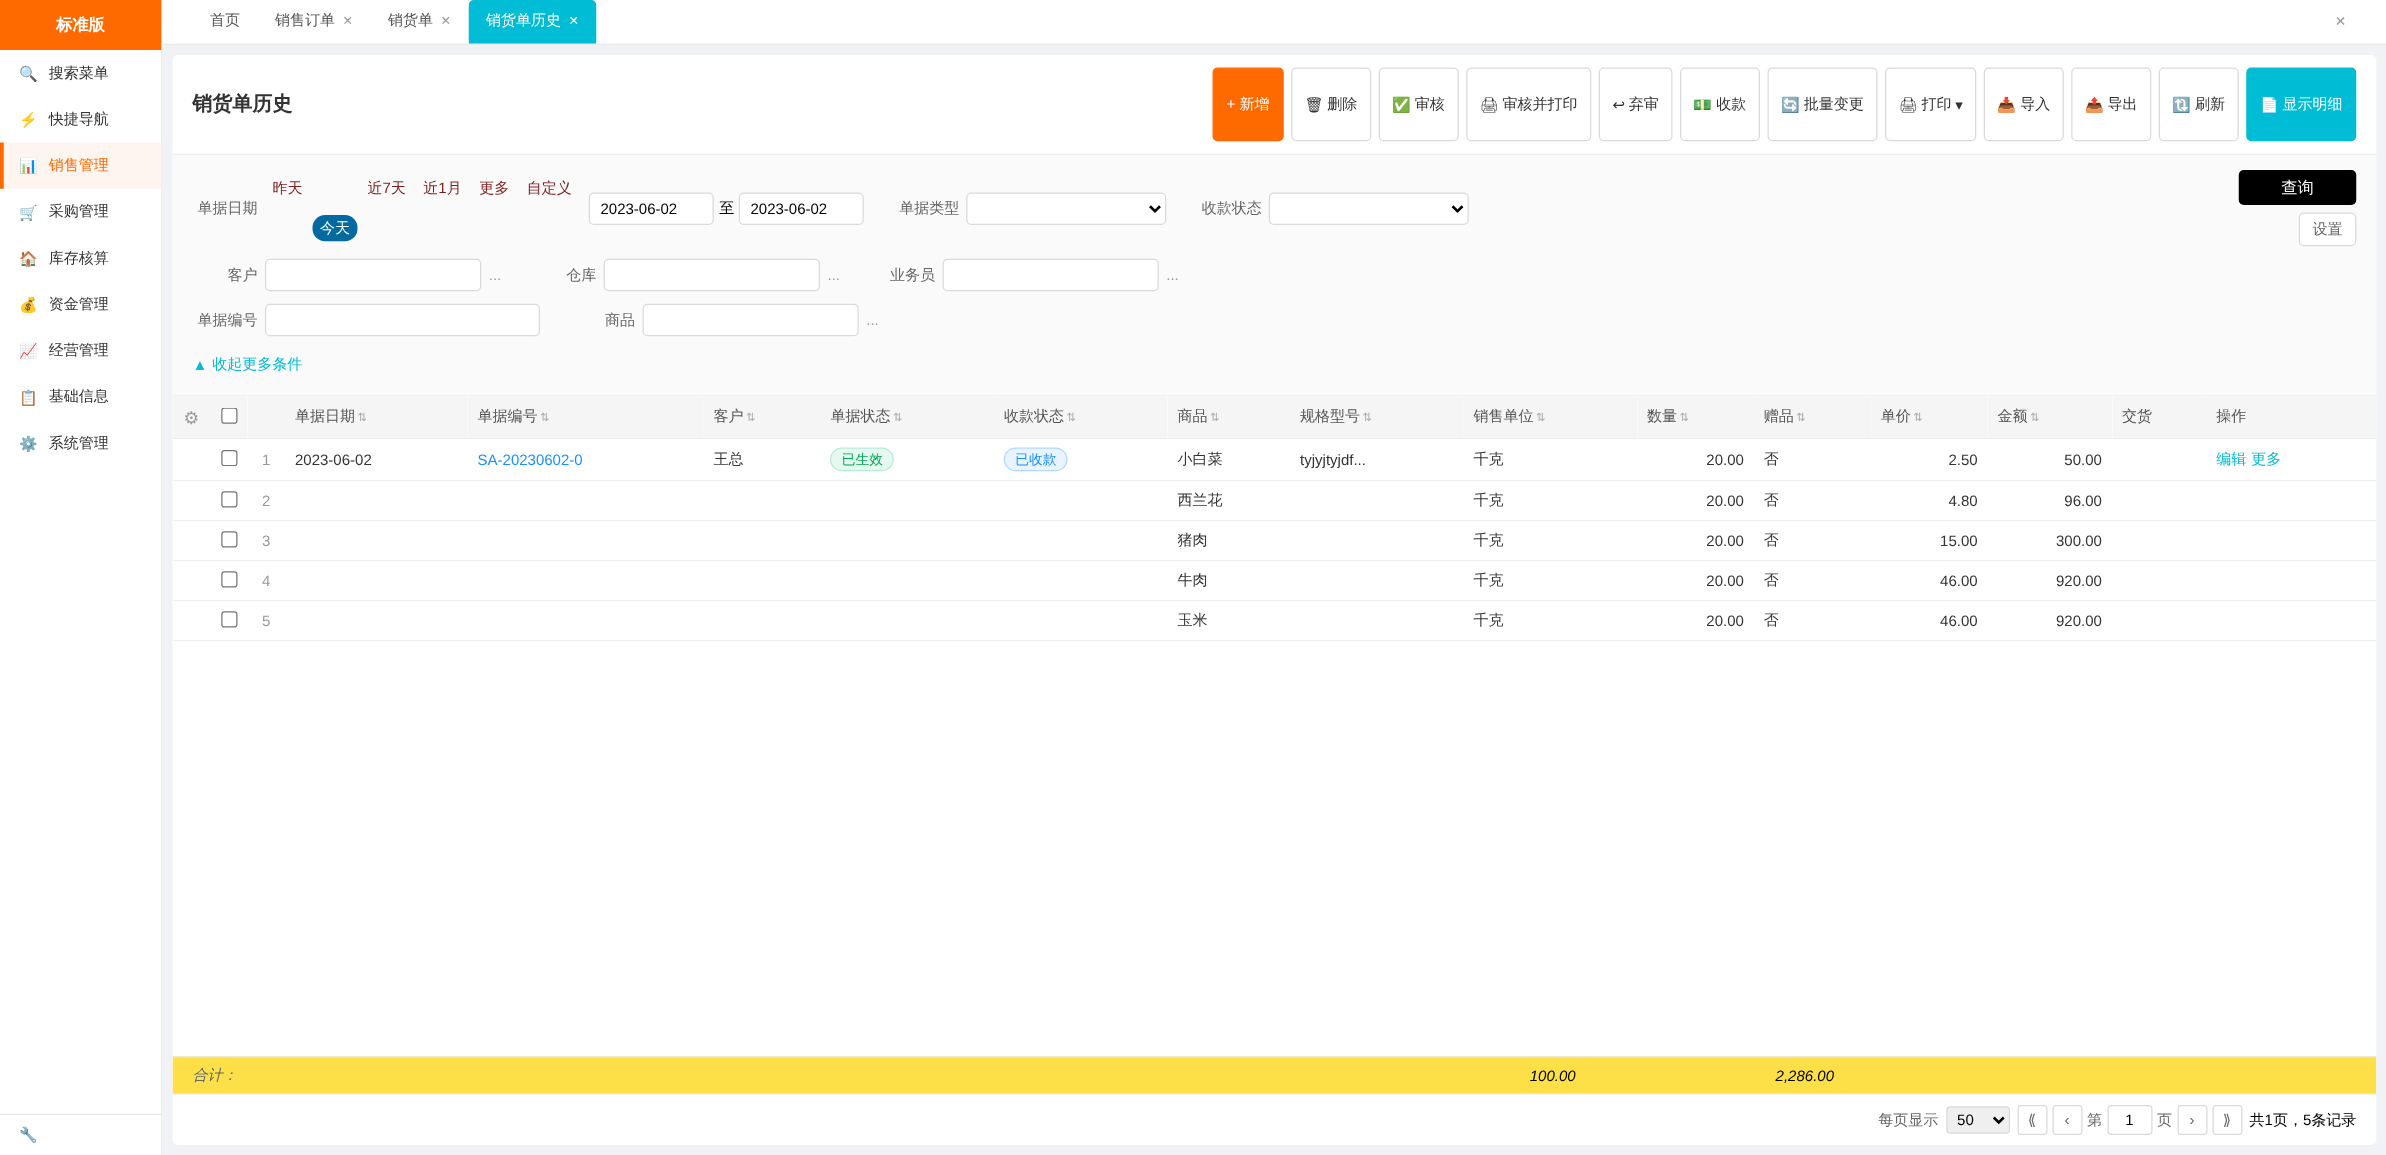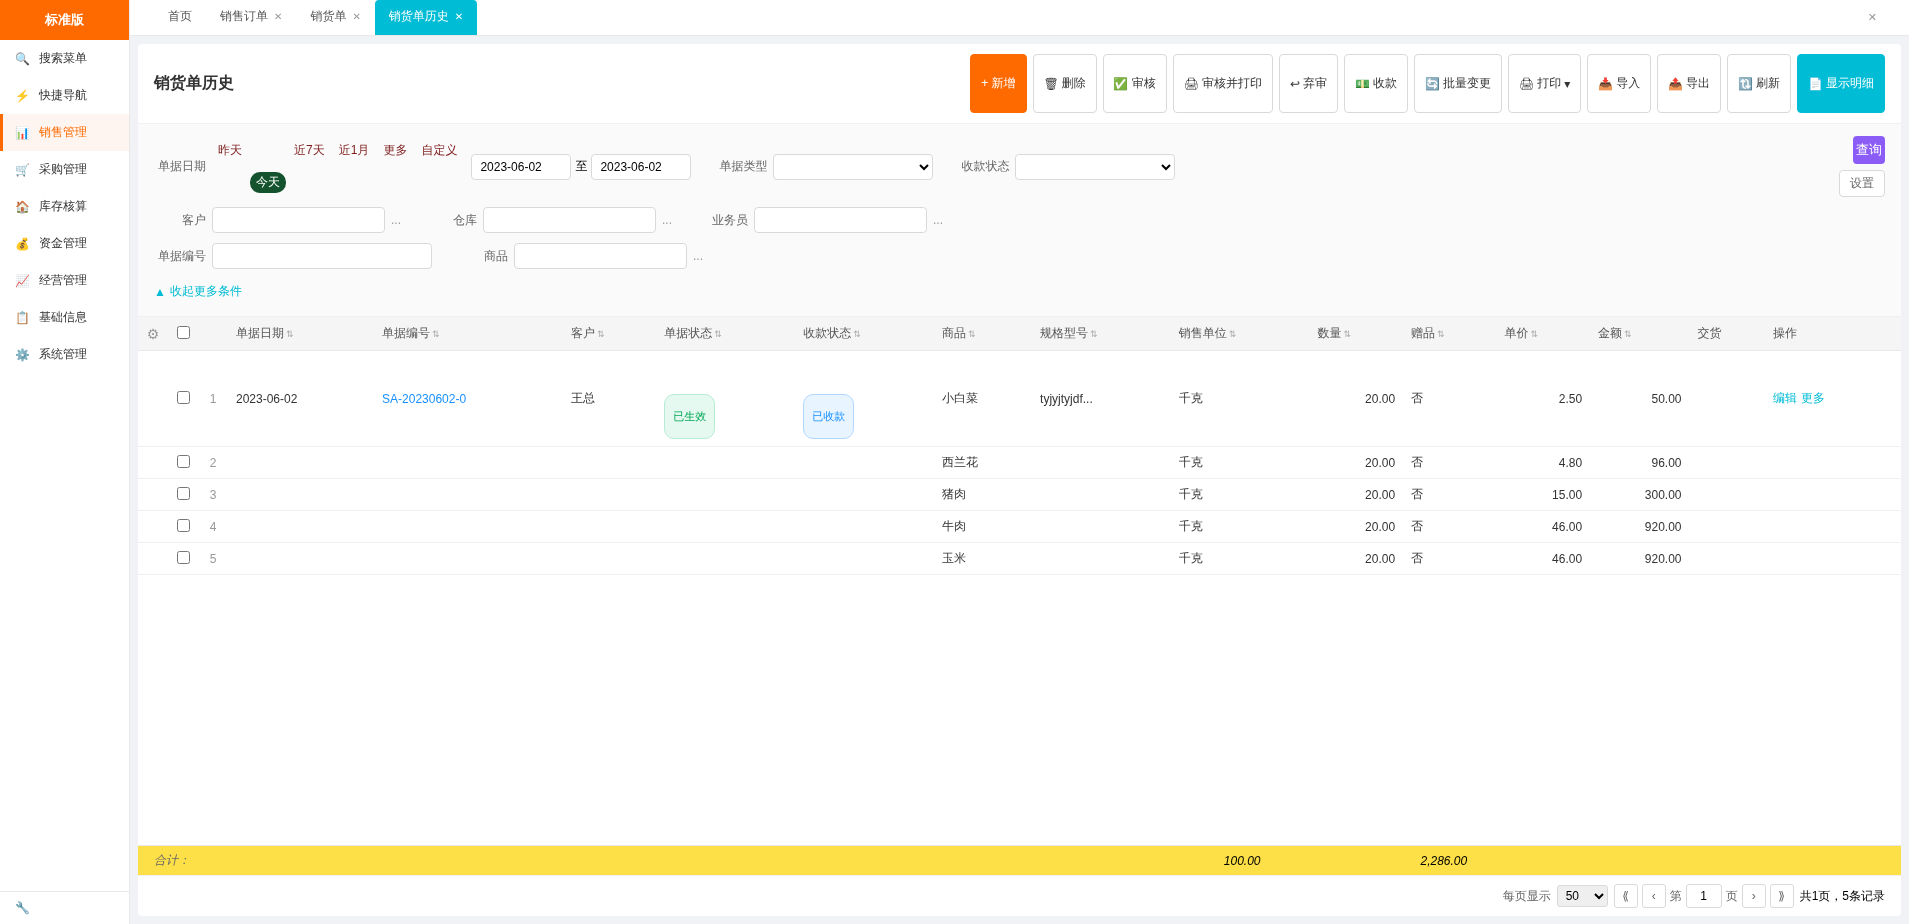--- a/index.html
+++ b/index.html
@@ -39,35 +39,35 @@
     
     .filter-area { padding: 12px 16px; border-bottom: 1px solid #f0f0f0; background: #fafafa; }
     .filter-row { display: flex; align-items: center; gap: 24px; margin-bottom: 10px; flex-wrap: wrap; }
     .filter-item { display: flex; align-items: center; gap: 6px; }
     .filter-label { color: #666; white-space: nowrap; min-width: 52px; text-align: right; }
     .filter-input { border: 1px solid #d9d9d9; border-radius: 4px; padding: 3px 8px; min-width: 160px; height: 26px; outline: none; }
     .filter-select { border: 1px solid #d9d9d9; border-radius: 4px; padding: 3px 8px; min-width: 160px; height: 26px; cursor: pointer; background: #fff; }
     .date-range { display: flex; align-items: center; gap: 4px; }
     .date-tabs { display: flex; gap: 2px; margin-right: 4px; }
     .date-tab { padding: 2px 6px; border-radius: 3px; cursor: pointer; color: #7f1d1d; }
-    .date-tab.active { background: #14532d; color: #fff; border-radius: 10px; margin-top: 32px; }
+    .date-tab.active { background: #0369a1; color: #fff; border-radius: 10px; margin-top: 32px; }
     .date-input { border: 1px solid #d9d9d9; border-radius: 4px; padding: 3px 8px; width: 100px; height: 26px; }
-    .btn-query { background: #8b5cf6; border: none; color: #fff; padding: 5px 3px; border-radius: 4px; cursor: pointer; font-size: 13px; }
+    .btn-query { background: #000000; border: none; color: #fff; padding: 5px 34px; border-radius: 4px; cursor: pointer; font-size: 13px; }
     .btn-settings { border: 1px solid #d9d9d9; background: #fff; padding: 4px 10px; border-radius: 4px; cursor: pointer; color: #666; }
     .dotdot { color: #999; cursor: pointer; }
 
     
     .table-wrapper { flex: 1; overflow: auto; }
     table { width: 100%; border-collapse: collapse; }
     thead tr { background: #f5f5f5; position: sticky; top: 0; z-index: 2; }
     th { padding: 8px 8px; text-align: left; color: #555; font-weight: normal; border-bottom: 1px solid #e8e8e8; white-space: nowrap; }
     td { padding: 7px 8px; border-bottom: 1px solid #f0f0f0; color: #333; white-space: nowrap; }
     .th-sort { display: flex; align-items: center; gap: 2px; cursor: pointer; }
     .sort-icon { color: #aaa; font-size: 9px; }
-    .badge { display: inline-flex; align-items: center; padding: 14px 8px; border-radius: 10px; font-size: 11px; margin-top: 36px; }
+    .badge { display: inline-flex; align-items: center; padding: 1px 8px; border-radius: 10px; font-size: 11px; }
     .badge-green { background: #e6f9f1; color: #00a854; border: 1px solid #b7ebd4; }
     .badge-blue { background: #e8f4ff; color: #1890ff; border: 1px solid #b3d8ff; }
     .action-btn { color: #00bcd4; cursor: pointer; margin-right: 4px; }
     .gear-col { width: 30px; text-align: center; }
     .check-col { width: 30px; text-align: center; }
     .num-col { width: 30px; text-align: center; color: #999; }
 
     
     .table-footer { display: flex; align-items: center; background: #fde047; border-top: 1px solid #e8e8e8; padding: 6px 16px; gap: 16px; font-style: italic; }
     .footer-label { color: #666; }

